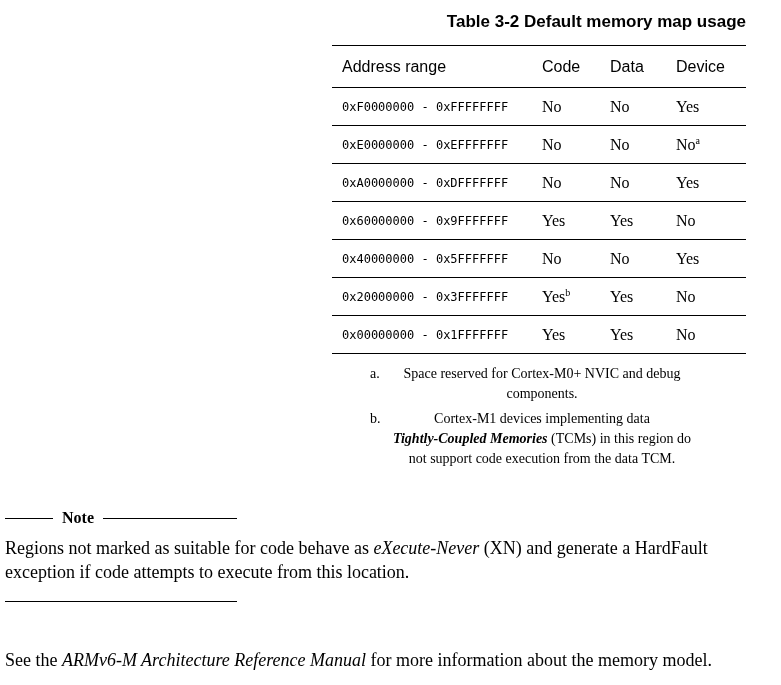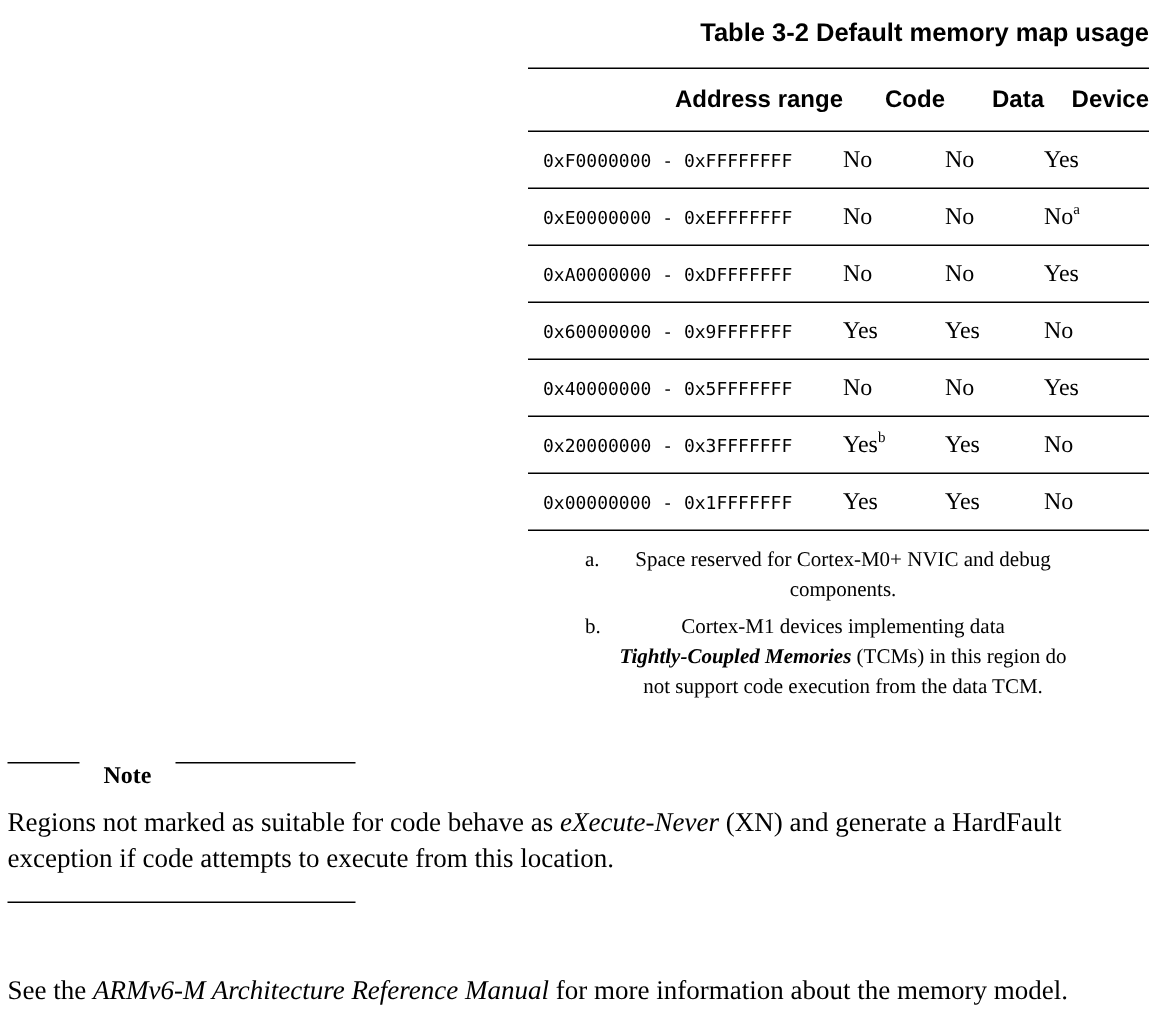--- a/index.html
+++ b/index.html
@@ -9,44 +9,44 @@
     width: 781px;
     height: 685px;
     overflow: hidden;
     color: #000;
     font-family: "Liberation Serif", serif;
   }
 
   
   .table-block {
     position: absolute;
-    left: 352px;
+    left: 332px;
     top: 12px;
     width: 414px;
   }
   .table-title {
     font-family: "Liberation Sans", sans-serif;
     font-weight: bold;
     font-size: 17px;
     text-align: right;
     margin-bottom: 13px;
     white-space: nowrap;
   }
   table.mem-table {
     width: 100%;
     border-collapse: collapse;
     table-layout: fixed;
     border-top: 1px solid #000;
     border-bottom: 1px solid #000;
   }
   .mem-table th {
     font-family: "Liberation Sans", sans-serif;
-    font-weight: bold;
+    font-weight: normal;
     font-size: 16px;
-    text-align: right;
+    text-align: left;
     height: 42px;
     vertical-align: middle;
     border-bottom: 1px solid #000;
   }
   .mem-table th.addr-col { padding-left: 10px; }
   .mem-table td {
     font-size: 16px;
     height: 38px;
     vertical-align: middle;
     border-bottom: 1px solid #000;
@@ -76,22 +76,23 @@
 
   
   .note-block {
     position: absolute;
     left: 5px;
     top: 508px;
     width: 756px;
   }
   .note-head {
     display: flex;
+    align-items: center;
     width: 232px;
-    gap: 16px;
+    gap: 9px;
   }
   .rule { height: 1px; background: #000; }
   .rule-left { width: 48px; flex: none; }
   .rule-right { flex: 1; }
   .note-label {
     font-weight: bold;
     font-size: 16px;
     line-height: 20px;
   }
   .note-body {

